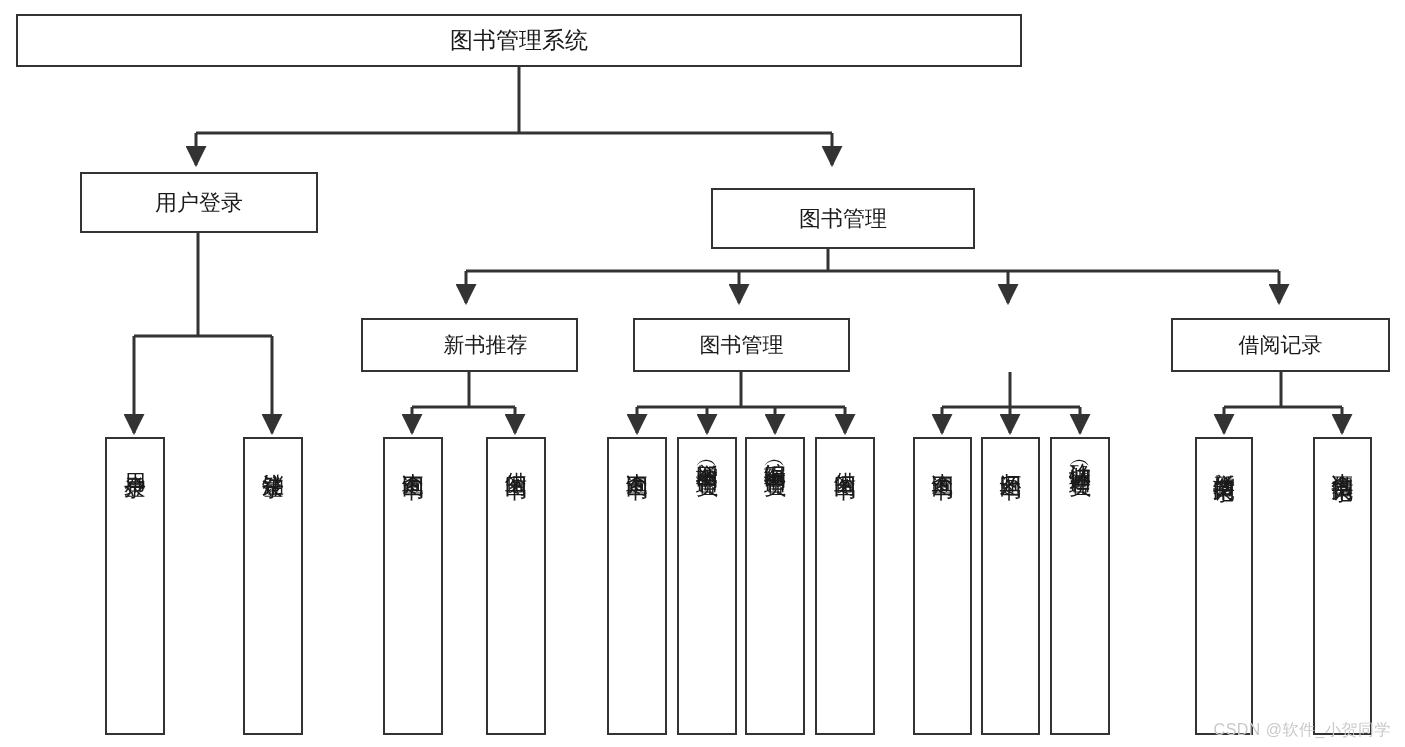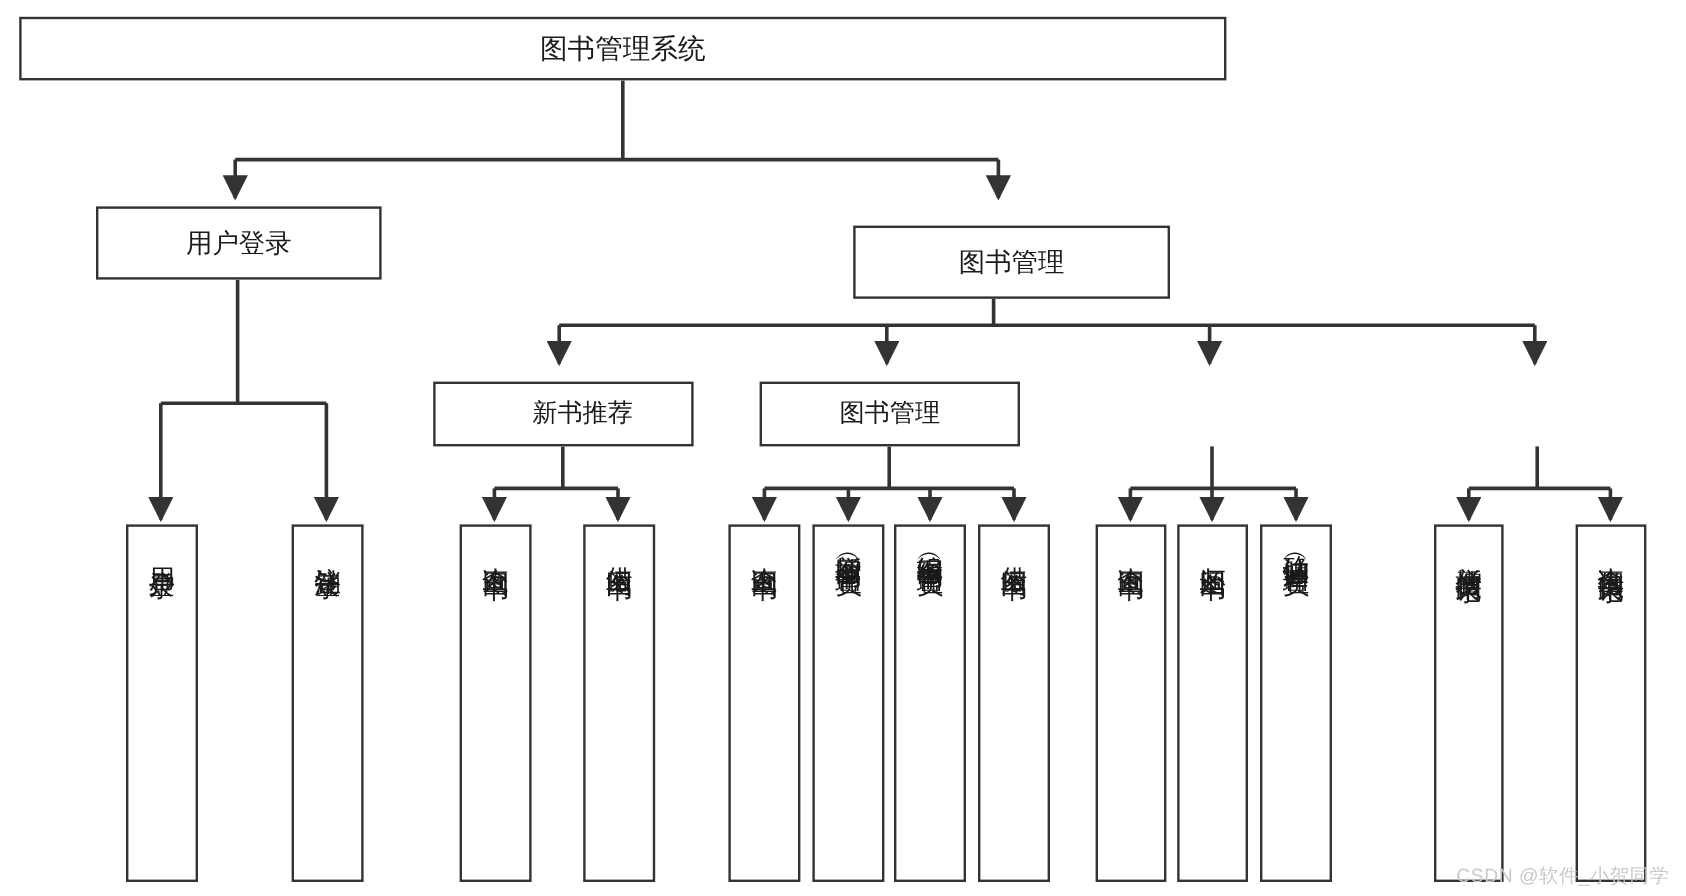--- a/index.html
+++ b/index.html
@@ -141,20 +141,23 @@
   <div class="node level1" style="left:711px; top:188px; width:264px; height:61px;">
     <span class="label">图书管理</span>
   </div>
 
   <div class="node level2" style="left:361px; top:318px; width:217px; height:54px;padding-left:32px;">
     <span class="label">新书推荐</span>
   </div>
   <div class="node level2" style="left:633px; top:318px; width:217px; height:54px;">
     <span class="label">图书管理</span>
   </div>
+  <div class="node level2" style="left:1171px; top:318px; width:219px; height:54px;">
+    <span class="label">借阅记录</span>
+  </div>
 
   <div class="node leaf" style="left:105px; top:437px; width:60px; height:298px;">
     <span class="label">用户登录</span>
   </div>
   <div class="node leaf" style="left:243px; top:437px; width:60px; height:298px;">
     <span class="label">注销登录</span>
   </div>
 
   <div class="node leaf" style="left:383px; top:437px; width:60px; height:298px;">
     <span class="label">查询图书</span>

